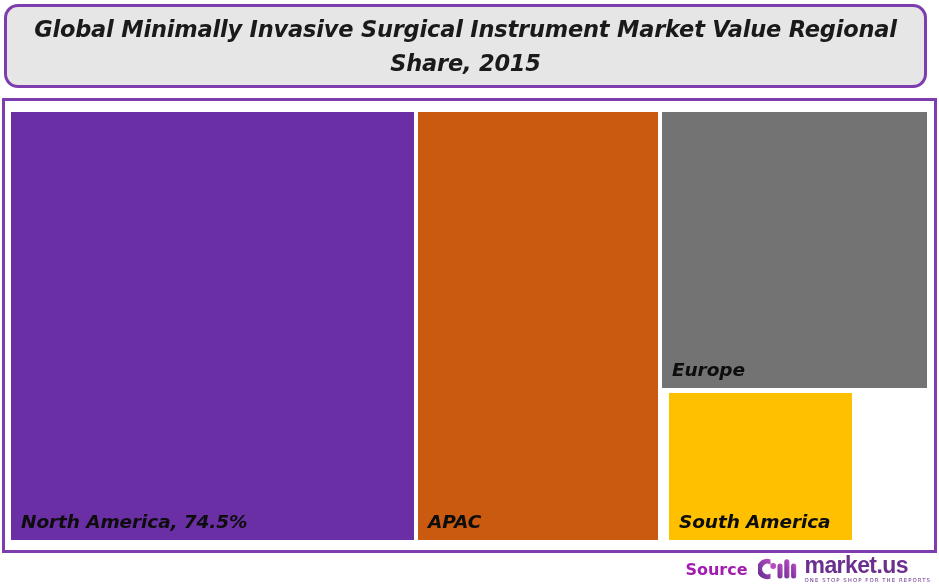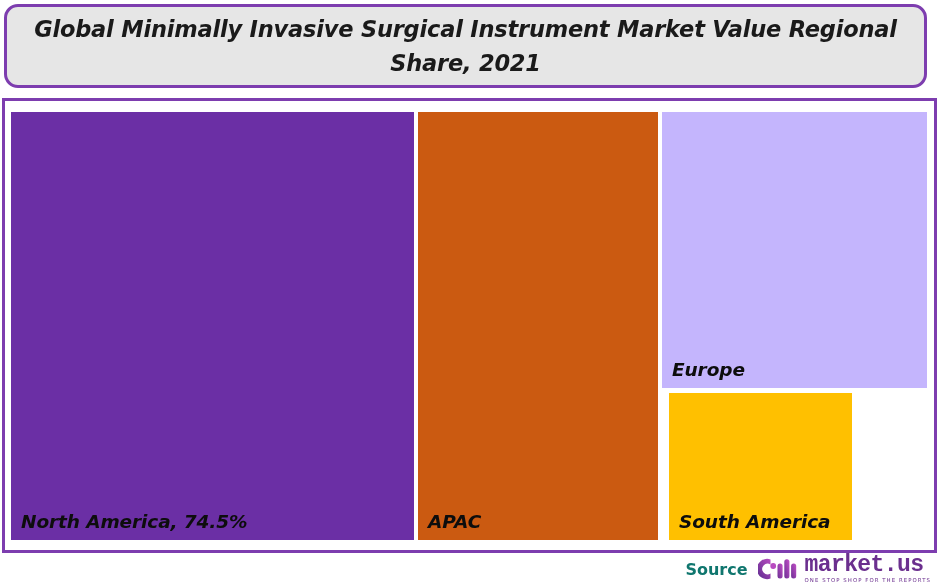--- a/index.html
+++ b/index.html
@@ -97,75 +97,75 @@
     display: flex;
     align-items: center;
     justify-content: flex-end;
     padding-right: 8px;
     box-sizing: border-box;
   }
   .source-label {
     font-family: "DejaVu Sans", sans-serif;
     font-weight: bold;
     font-size: 16px;
-    color: #0f766e;
+    color: #a21caf;
     margin-right: 10px;
   }
   .logo {
     display: flex;
     align-items: center;
   }
   .logo-mark {
     width: 42px;
     height: 26px;
     margin-right: 5px;
     display: block;
   }
   .logo-text-wrap {
     display: flex;
     flex-direction: column;
     justify-content: center;
   }
   .logo-word {
-    font-family: Liberation Mono, monospace;
+    font-family: Liberation Sans, sans-serif;
     font-weight: bold;
     font-size: 23px;
     line-height: 21px;
     color: #6b2f8e;
     letter-spacing: -0.6px;
   }
   .logo-tag {
     font-family: "DejaVu Sans", sans-serif;
     font-size: 5.4px;
     line-height: 8px;
     color: #6b2f8e;
     letter-spacing: 1.05px;
     text-align: right;
   }
 </style>
 </head>
 <body>
 
 <div class="title-card">
-  <div class="title-text">Global Minimally Invasive Surgical Instrument Market Value Regional Share, 2021</div>
+  <div class="title-text">Global Minimally Invasive Surgical Instrument Market Value Regional Share, 2015</div>
 </div>
 
 <div class="chart-frame"></div>
 
 <div class="treemap">
 
   <div class="tile tile-na" style="background:#6B2FA5;">
     <span class="tile-label">North America, 74.5%</span>
   </div>
 
   <div class="tile tile-ap" style="background:#CB5A11;">
     <span class="tile-label">APAC</span>
   </div>
 
-  <div class="tile tile-eu" style="background:#c4b5fd;">
+  <div class="tile tile-eu" style="background:#737373;">
     <span class="tile-label">Europe</span>
   </div>
 
   <div class="tile tile-sa" style="background:#FFC000;margin-left:7px;">
     <span class="tile-label">South America</span>
   </div>
 
 
 </div>
 

